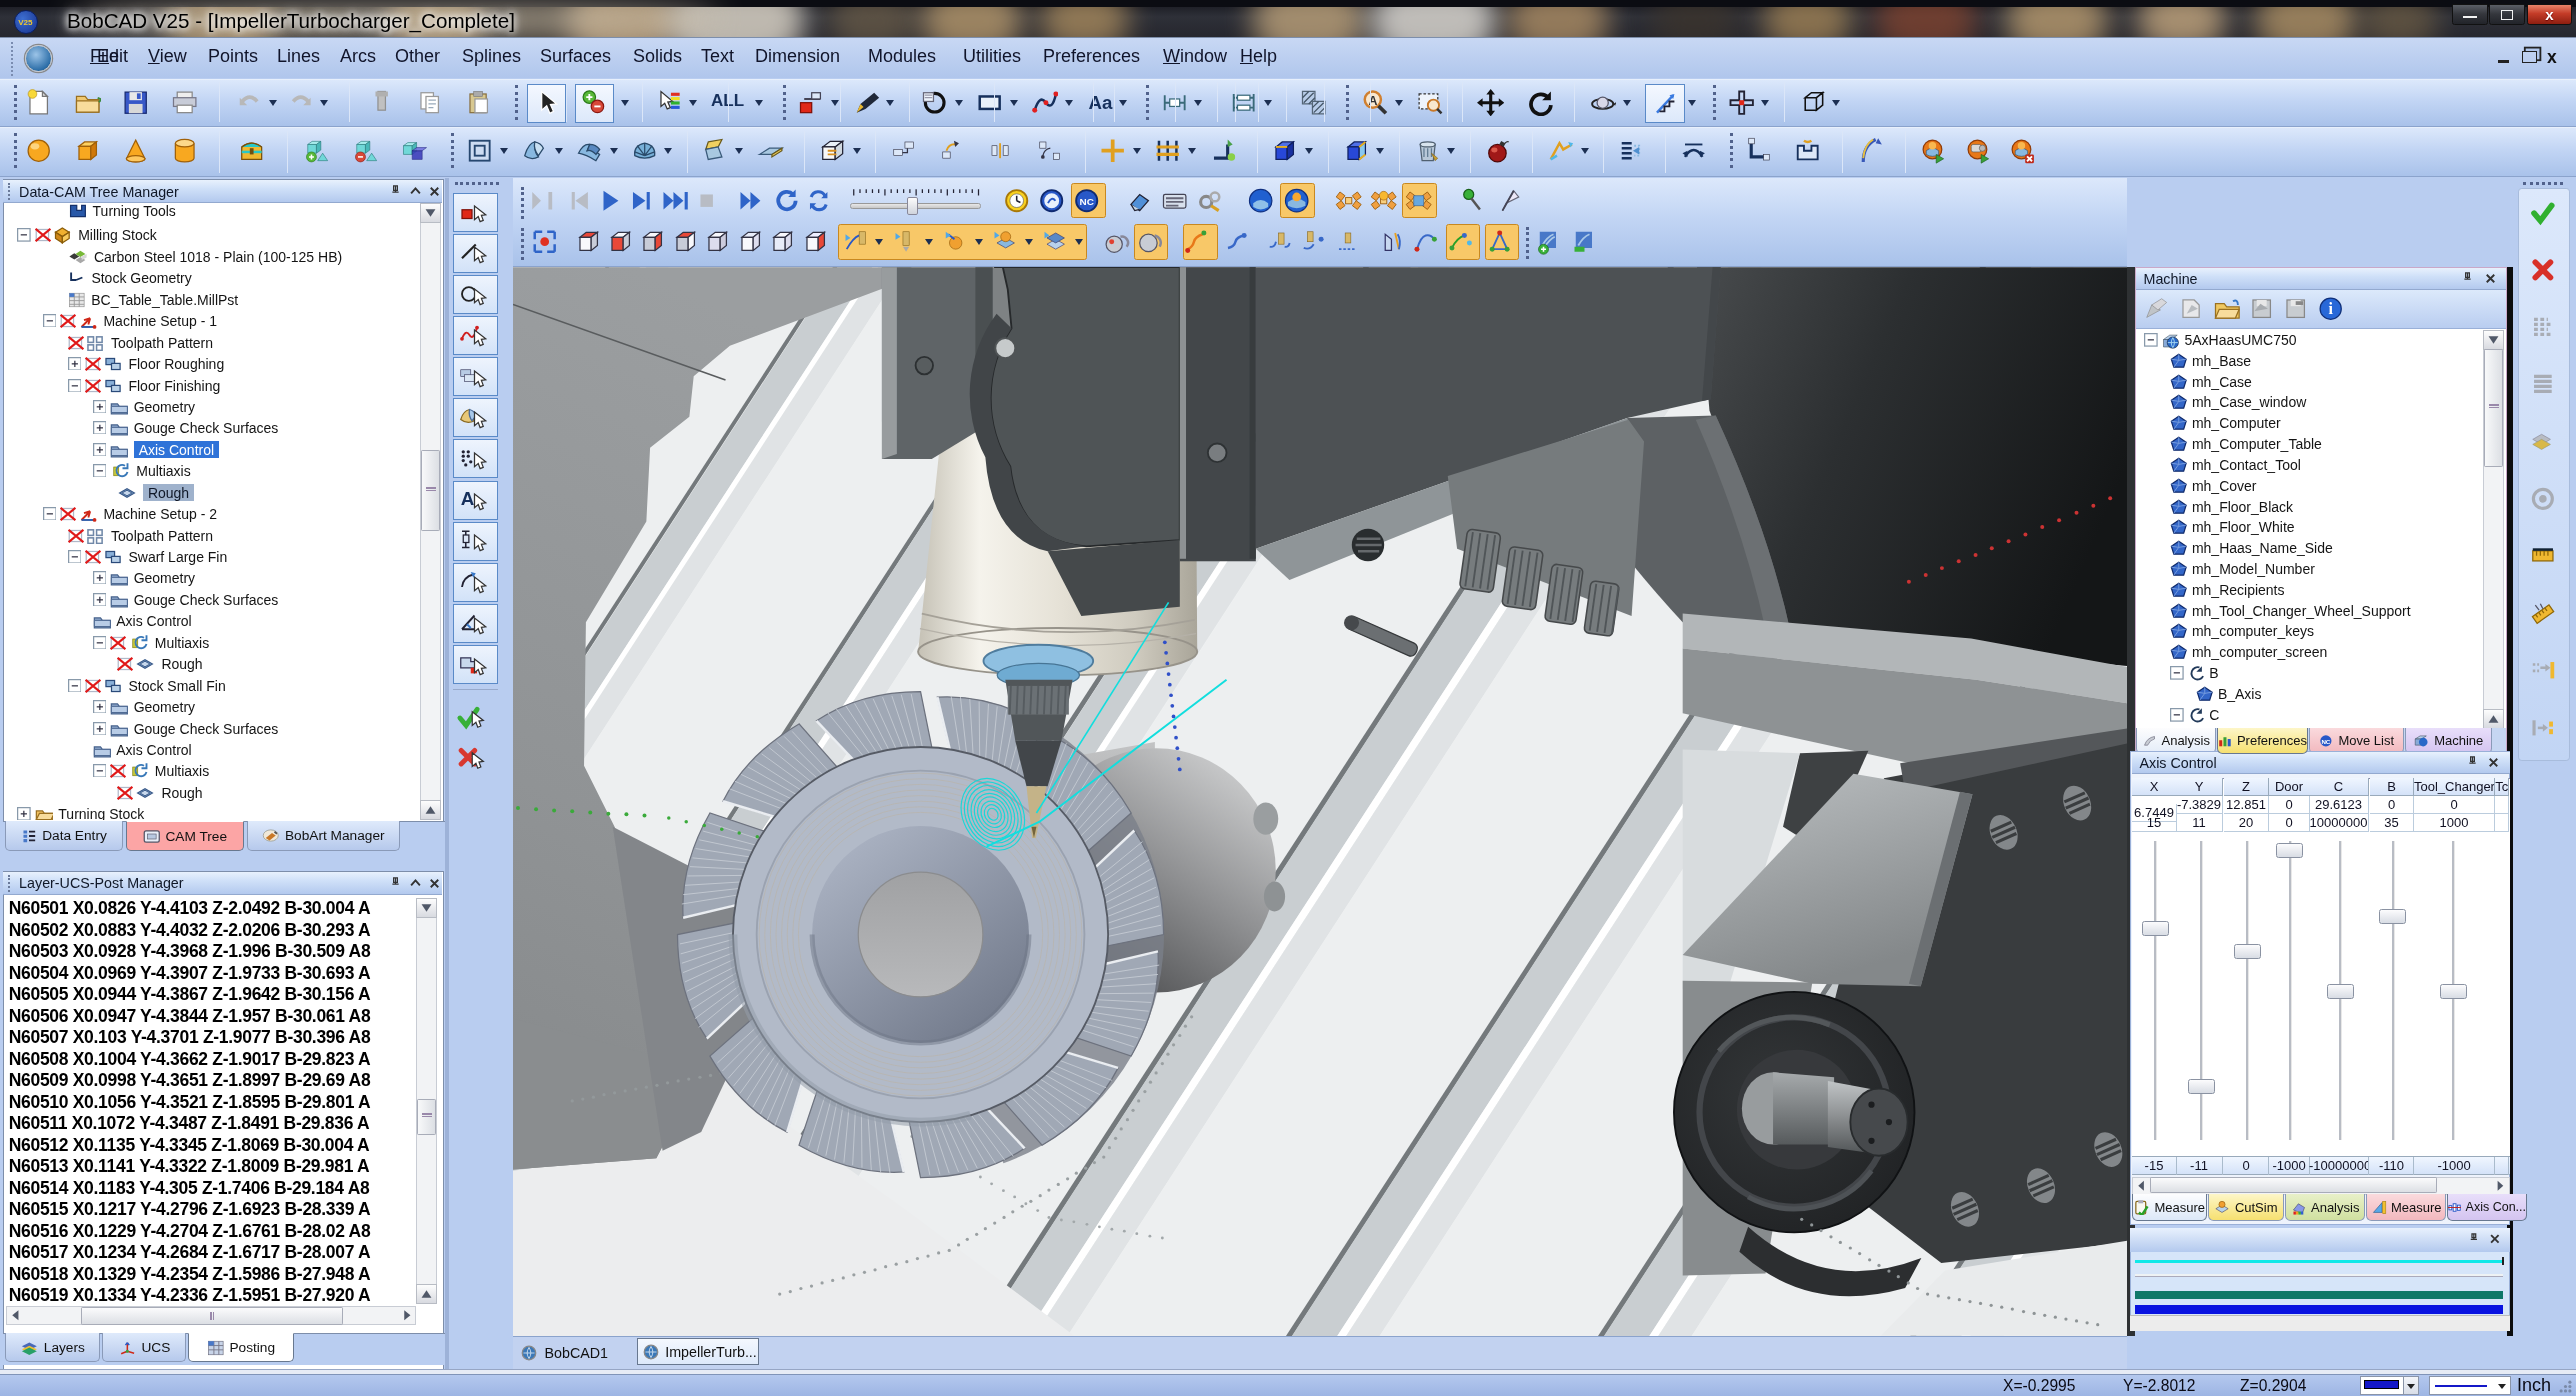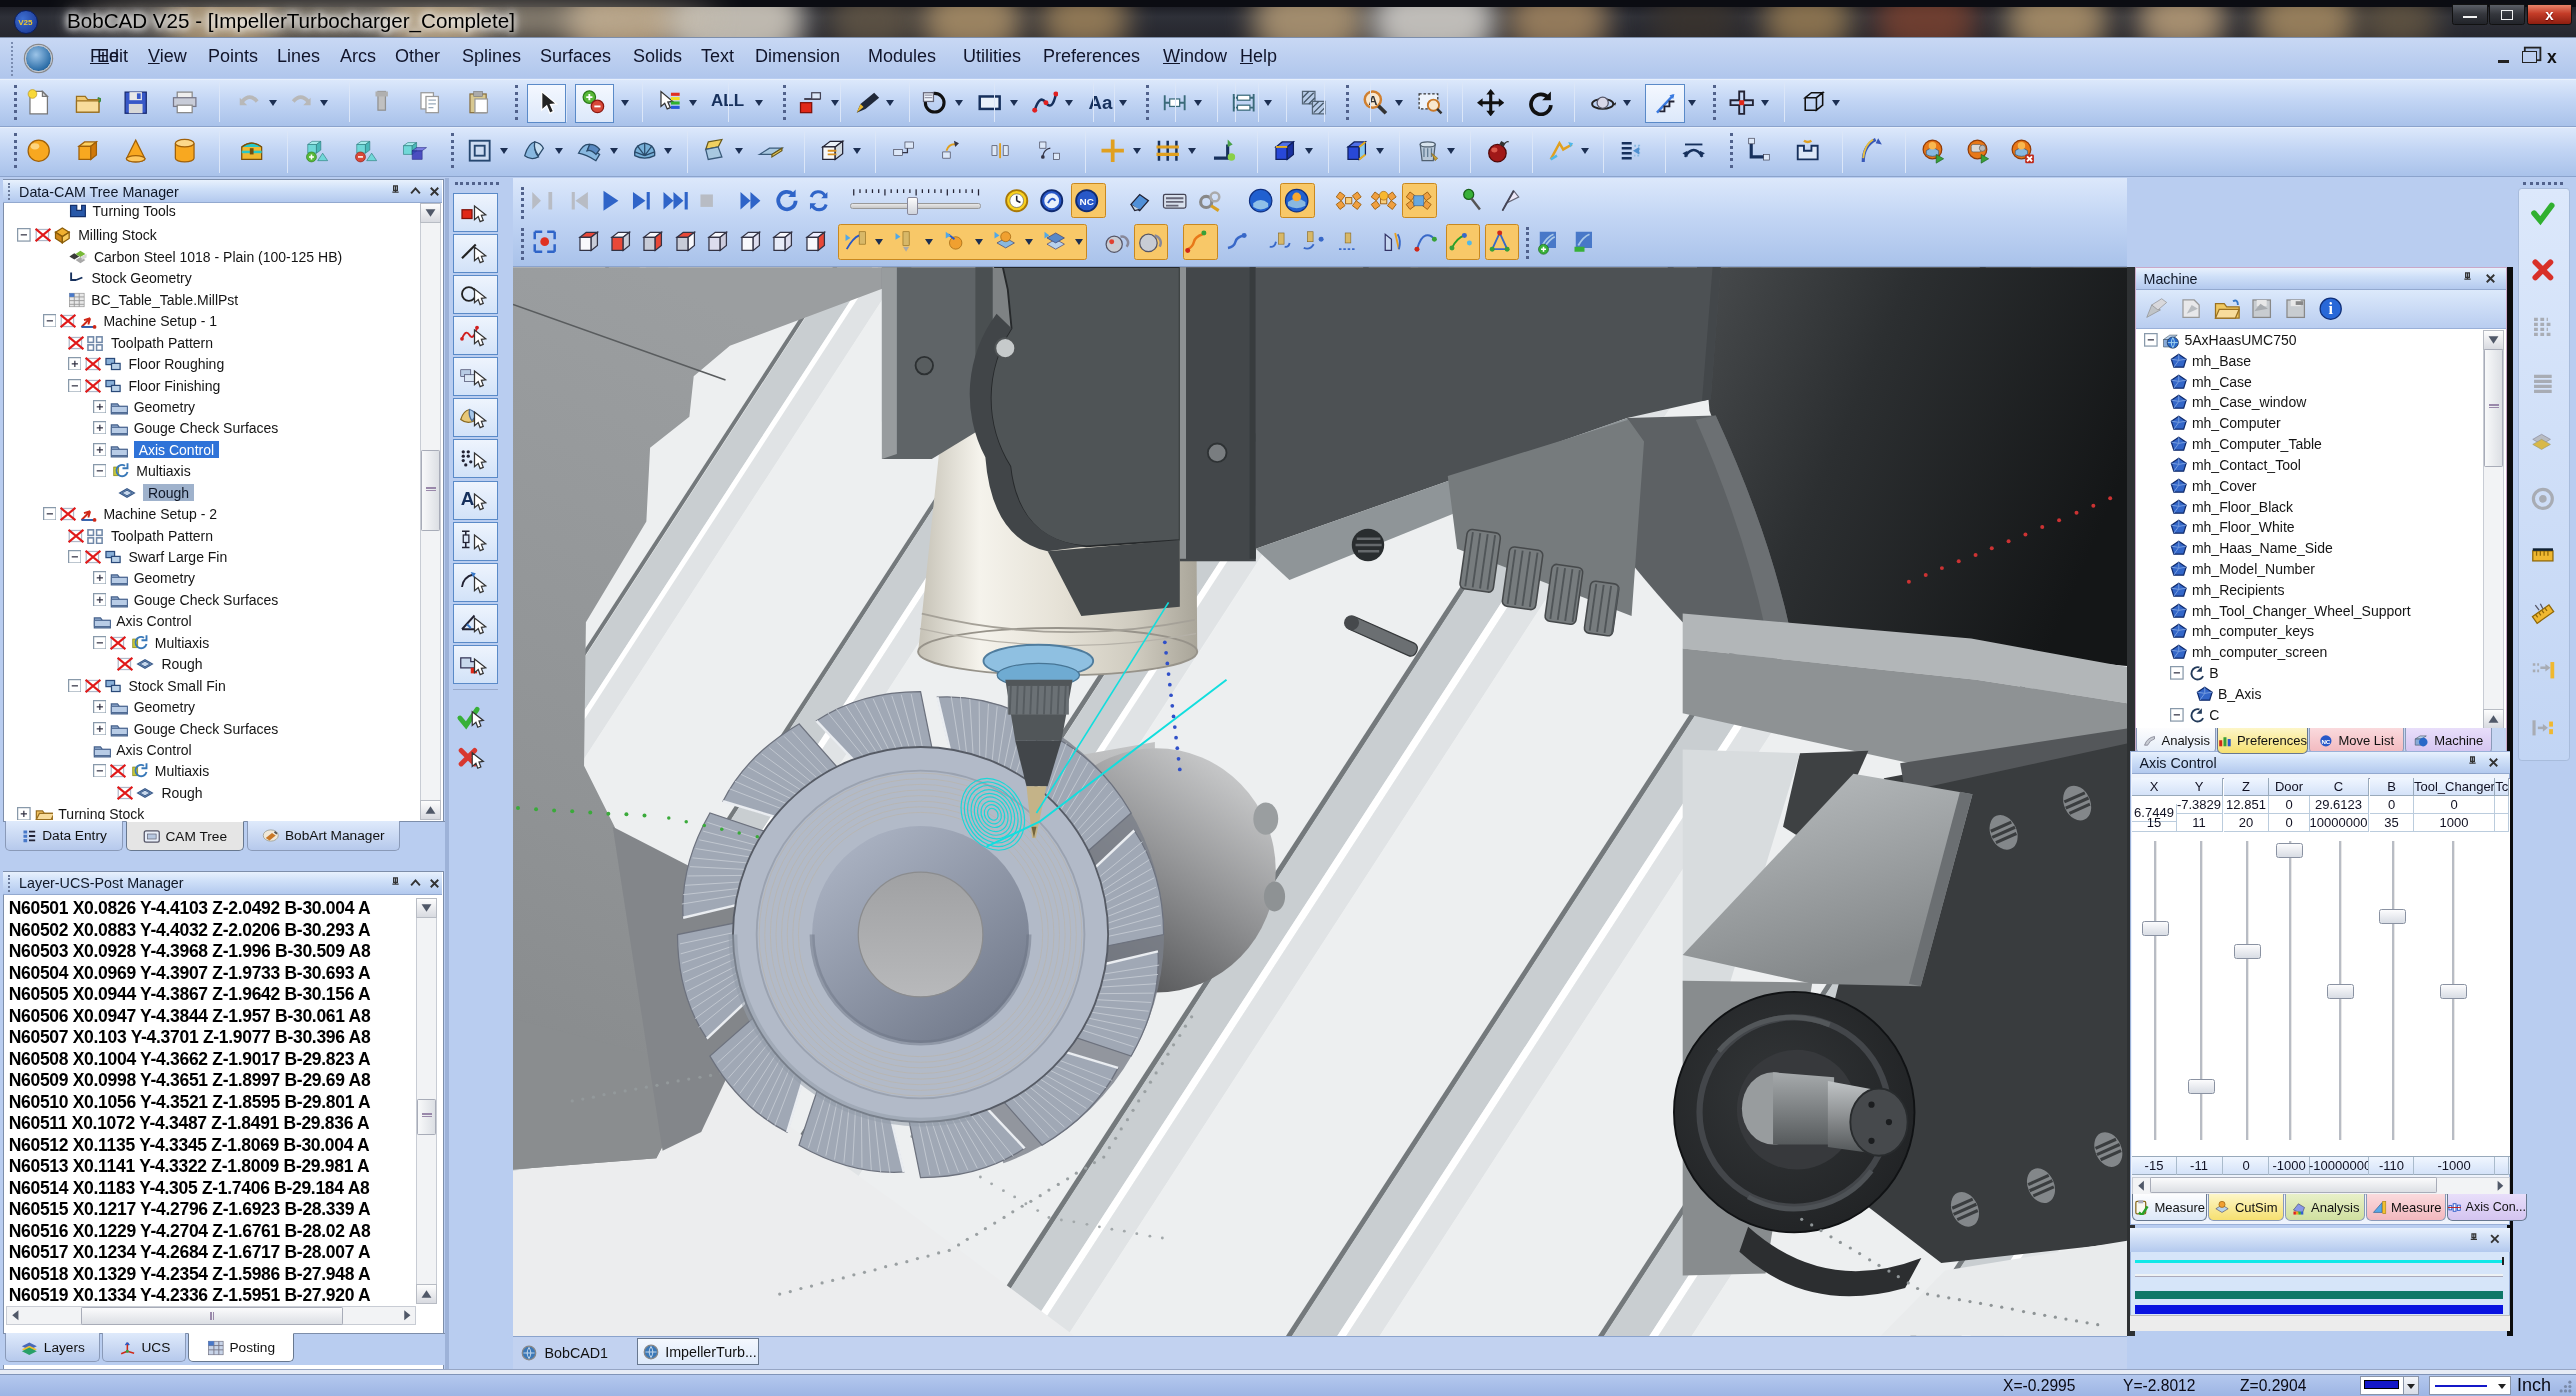--- a/index.html
+++ b/index.html
@@ -835,21 +835,21 @@
       <div style="margin:36px auto 0;width:10px;height:1.2px;border-top:1.2px solid #98a;border-bottom:3.7px double #98a;"></div>
     </div>
     <div class="abs" style="left:2.5px;top:821px;width:443px;height:37px;background:#b9cdf0;border-top:1.2px solid #7d8eaa;"></div>
     <div class="abs" style="left:5px;top:821px;width:118px;height:30px;background:linear-gradient(#dfeafb,#b6c9ec);border:1.2px solid #8a9ab8;border-top:none;border-radius:0 0 5px 5px;display:flex;align-items:center;justify-content:center;font-size:13.7px;color:#111;white-space:nowrap;">
       <svg width="16" height="16" viewBox="0 0 26 26" style="">
         <path d="M4 4h6v5h-6z M4 11h6v5h-6z M4 18h6v5h-6z" fill="#4878c8"></path>
         <path d="M13 6h10M13 13h10M13 20h10" stroke="#223" stroke-width="3"></path>
       </svg>
       <span style="margin-left:5px;">Data Entry</span>
     </div>
-    <div class="abs" style="left:126px;top:821px;width:118px;height:30px;background:#e5e5e5;border:1.2px solid #68788f;border-top:1.2px solid #fff;z-index:5;border-radius:0 0 5px 5px;display:flex;align-items:center;justify-content:center;font-size:13.7px;color:#111;white-space:nowrap;">
+    <div class="abs" style="left:126px;top:821px;width:118px;height:30px;background:#fca5a5;border:1.2px solid #68788f;border-top:1.2px solid #fff;z-index:5;border-radius:0 0 5px 5px;display:flex;align-items:center;justify-content:center;font-size:13.7px;color:#111;white-space:nowrap;">
       <svg width="17.5" height="15" viewBox="0 0 28 24" style="">
         <rect x="2" y="3" width="24" height="18" rx="3" fill="#e8eef8" stroke="#556" stroke-width="2"></rect>
         <rect x="7" y="8" width="14" height="8" fill="#b8c8e0" stroke="#556"></rect>
       </svg>
       <span style="margin-left:5px;">CAM Tree</span>
     </div>
     <div class="abs" style="left:247px;top:821px;width:153px;height:30px;background:linear-gradient(#dfeafb,#b6c9ec);border:1.2px solid #8a9ab8;border-top:none;border-radius:0 0 5px 5px;display:flex;align-items:center;justify-content:center;font-size:13.7px;color:#111;white-space:nowrap;">
       <svg width="17.5" height="15" viewBox="0 0 28 24" style="">
         <ellipse cx="14" cy="12" rx="12" ry="9" fill="#f0e8d8" stroke="#887"></ellipse>
         <path d="M6 16 l10 -8 6 4 -10 8z" fill="#c87828"></path>

